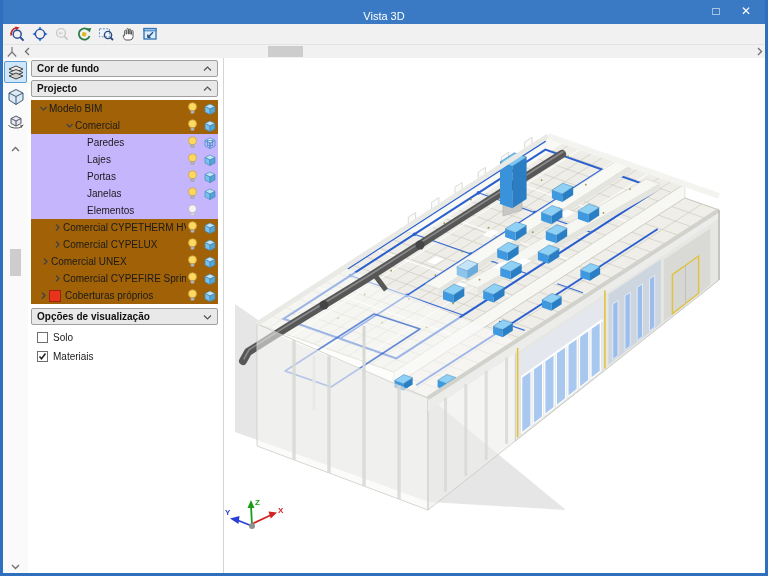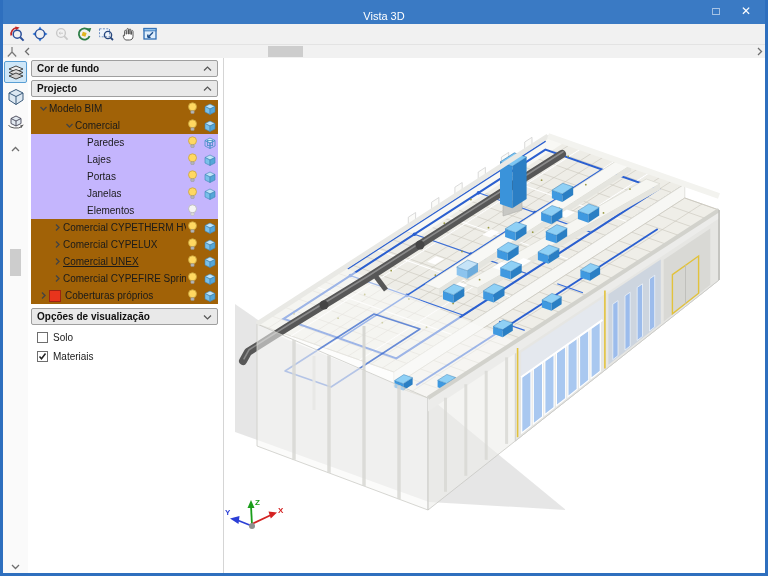--- a/index.html
+++ b/index.html
@@ -366,21 +366,21 @@
               </span>
               <span class="t-ico">
                 <svg width="12" height="12" viewBox="0 0 12 12">
                   <polygon points="1,3.5 6,1 11,3.5 6,6" fill="#bfe3f8" stroke="#3d85b5" stroke-width="0.6"></polygon>
                   <polygon points="1,3.5 6,6 6,11.5 1,9" fill="#79c0ea" stroke="#3d85b5" stroke-width="0.6"></polygon>
                   <polygon points="11,3.5 6,6 6,11.5 11,9" fill="#55a6d8" stroke="#3d85b5" stroke-width="0.6"></polygon>
                 </svg>
               </span>
             </span>
           </div>
-          <div class="tree-row shaded" style="padding-left: 20px; text-decoration: underline;">
+          <div class="tree-row shaded" style="padding-left: 8px;">
             <span class="expander">
               <svg width="9" height="9" viewBox="0 0 9 9">
                 <polyline points="3,1.5 6,4.5 3,7.5" fill="none" stroke="#444" stroke-width="1.4"></polyline>
               </svg>
             </span>
             <span class="t-label">Comercial UNEX</span>
             <span class="t-icons">
               <span class="t-ico">
                 <svg width="11" height="13" viewBox="0 0 11 13">
                   <circle cx="5.5" cy="4.8" r="4" fill="#ffd861" stroke="#c9a53f" stroke-width="0.8"></circle>

